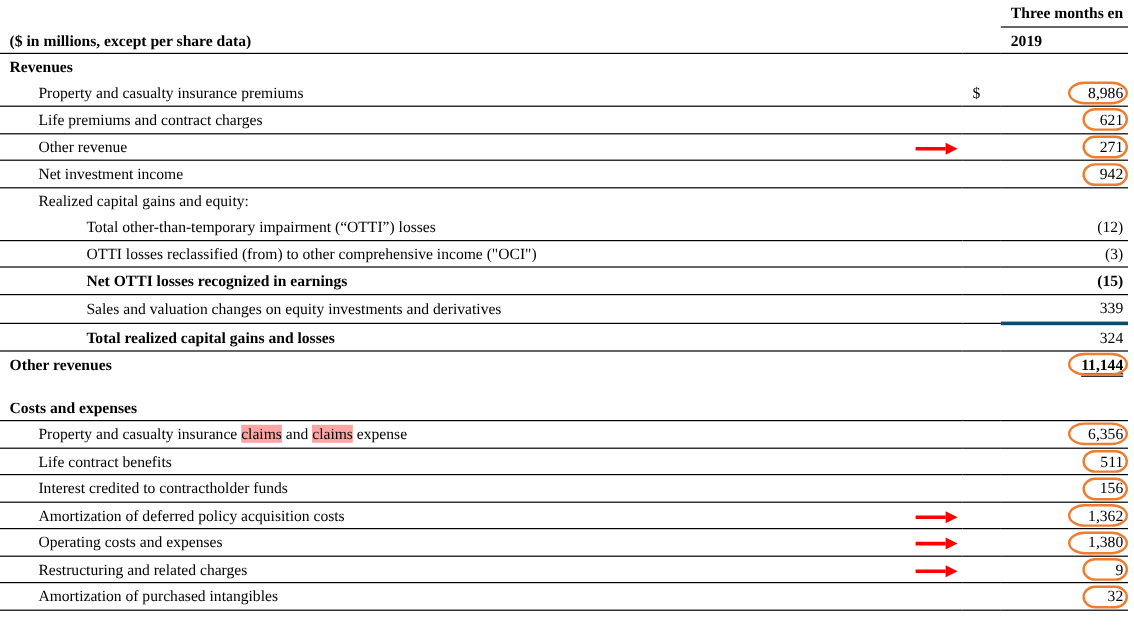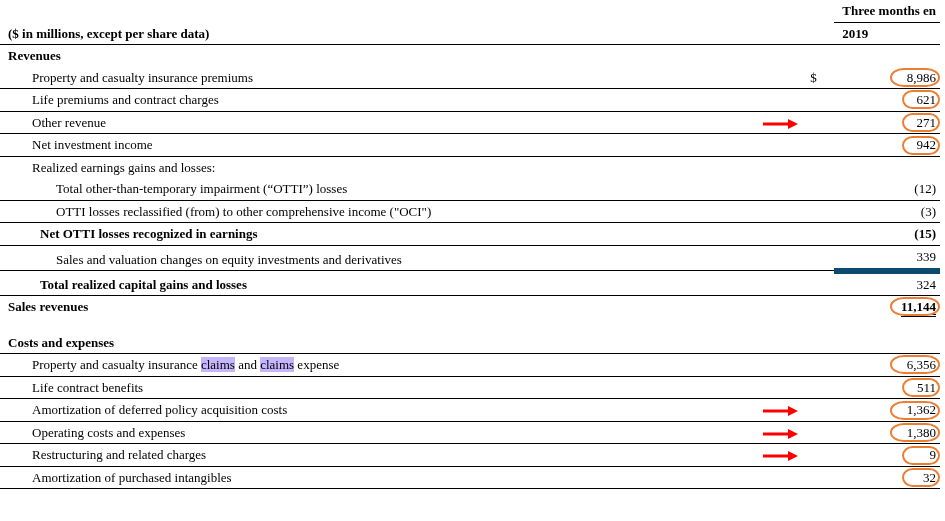--- a/index.html
+++ b/index.html
@@ -8,23 +8,23 @@
   td{padding:2px 4px 2px 8px;vertical-align:bottom;line-height:1.35;}
   td:first-child{width:auto;}
   .num-col{width:68px;text-align:right;position:relative;white-space:nowrap;}
   .sym-col{width:20px;text-align:left;}
   .arrow-col{width:40px;text-align:right;position:relative;}
   .top-header td{border-bottom:1px solid #000;font-weight:bold;}
   .period-row td{text-align:center;white-space:nowrap;}
   .row-sep td{border-bottom:1px solid #000;}
   .bold{font-weight:bold;}
   .ind1{padding-left:32px;}
-  .ind2{padding-left:56px;}
-  .ind3{padding-left:40px;}
-  .hl{background:#c4b5fd;}
+  .ind2{padding-left:72px;}
+  .ind3{padding-left:72px;}
+  .hl{background:#fca5a5;}
   .arrow svg{display:inline-block;vertical-align:middle;}
   .oval::after{
     content:"";position:absolute;right:0;top:0;bottom:0;left:auto;
     border:2px solid #ed7d31;border-radius:50%/90%;width:46px;margin:auto;
     height:15px;
   }
   .oval{ }
   
   .dbl-under{border-bottom:3px double #000;}
   
@@ -89,21 +89,21 @@
   </tr>
 
   <tr class="row-sep">
     <td class="ind1">Net investment income</td>
     <td class="arrow-col"></td>
           <td class="sym-col"></td>
     <td class="num-col oval oval-sm">942</td>
   </tr>
 
   <tr>
-    <td class="ind1">Realized earnings gains and losses:</td>
+    <td class="ind1">Realized capital gains and equity:</td>
     <td class="arrow-col"></td>
           <td class="sym-col"></td>
           <td class="num-col"></td>
   </tr>
 
   <tr class="row-sep">
     <td class="ind2">Total other-than-temporary impairment (“OTTI”) losses</td>
     <td class="arrow-col"></td>
           <td class="sym-col"></td>
     <td class="num-col">(12)</td>
@@ -120,32 +120,32 @@
     <td class="ind3 bold">Net OTTI losses recognized in earnings</td>
     <td class="arrow-col"></td>
           <td class="sym-col"></td>
     <td class="num-col bold">(15)</td>
   </tr>
 
   <tr class="row-sep">
     <td class="ind2">Sales and valuation changes on equity investments and derivatives</td>
     <td class="arrow-col"></td>
           <td class="sym-col"></td>
-    <td class="num-col" style="border-bottom:6px solid #0c4a6e;">339</td>
+    <td class="num-col" style="border-bottom:3px solid #0c4a6e;">339</td>
   </tr>
 
   <tr class="row-sep">
     <td class="ind3 bold">Total realized capital gains and losses</td>
     <td class="arrow-col"></td>
           <td class="sym-col"></td>
     <td class="num-col" style="border-bottom:1px solid #000;">324</td>
   </tr>
 
   <tr>
-    <td class="bold">Sales revenues</td>
+    <td class="bold">Other revenues</td>
     <td class="arrow-col"></td>
           <td class="sym-col"></td>
     <td class="num-col bold oval"><span class="dbl-under">11,144</span></td>
   </tr>
 
   <tr class="spacer">
           <td colspan="4"></td>
         </tr>
 
   <tr class="row-sep">
@@ -164,20 +164,26 @@
     <td class="num-col oval">6,356</td>
   </tr>
 
   <tr class="row-sep">
     <td class="ind1">Life contract benefits</td>
     <td class="arrow-col"></td>
           <td class="sym-col"></td>
     <td class="num-col oval oval-sm">511</td>
   </tr>
 
+  <tr class="row-sep">
+    <td class="ind1">Interest credited to contractholder funds</td>
+    <td class="arrow-col"></td>
+          <td class="sym-col"></td>
+    <td class="num-col oval oval-sm">156</td>
+  </tr>
 
   <tr class="row-sep">
     <td class="ind1">Amortization of deferred policy acquisition costs</td>
     <td class="arrow-col">
       <span class="arrow">
         <svg width="36" height="12" viewBox="0 0 36 12">
                 <line x1="1" y1="6" x2="26" y2="6" stroke="#ff0000" stroke-width="3"></line>
                 <polygon points="26,1 36,6 26,11" fill="#ff0000"></polygon>
               </svg>
       </span>

